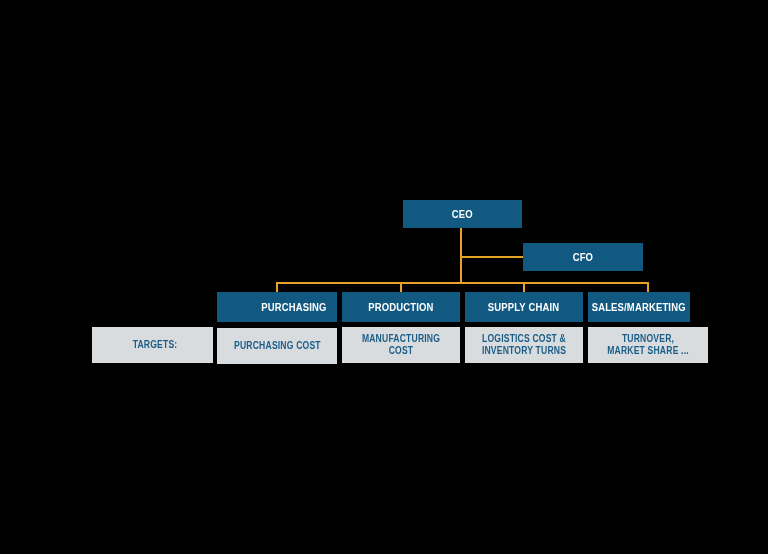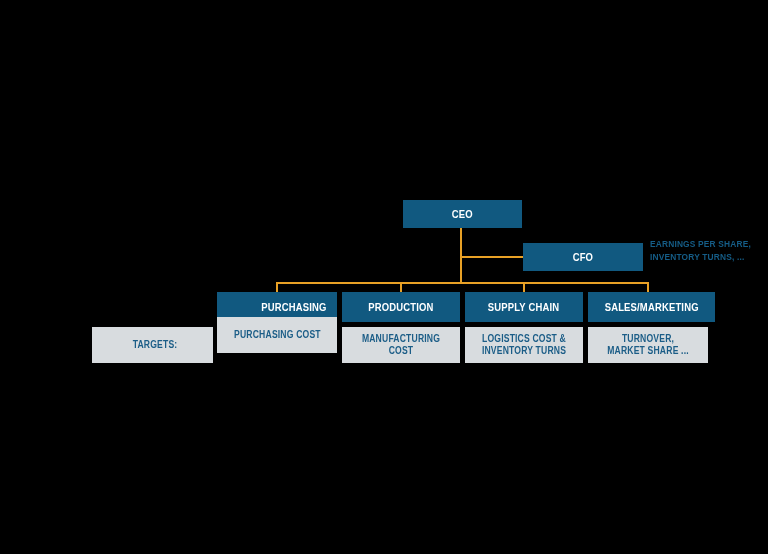--- a/index.html
+++ b/index.html
@@ -65,24 +65,24 @@
     display: block;
   }
 
   
   #ceo-box   { left: 403px; top: 200px; width: 119px; height: 28px; }
   #cfo-box   { left: 523px; top: 243px; width: 120px; height: 28px; }
 
   #dept-0 { left: 217px; top: 292px; width: 120px; height: 30px; padding-left: 33px; }
   #dept-1 { left: 342px; top: 292px; width: 118px; height: 30px; }
   #dept-2 { left: 465px; top: 292px; width: 118px; height: 30px; }
-  #dept-3 { left: 588px; top: 292px; width: 127px; height: 30px; }
+  #dept-3 { left: 588px; top: 292px; width: 102px; height: 30px; }
 
   #targets-label-box { left: 92px;  top: 327px; width: 121px; height: 36px; padding-left: 12px; }
-  #target-0 { left: 217px; top: 317px; width: 120px; height: 36px; }
+  #target-0 { left: 217px; top: 328px; width: 120px; height: 36px; }
   #target-1 { left: 342px; top: 327px; width: 118px; height: 36px; }
   #target-2 { left: 465px; top: 327px; width: 118px; height: 36px; }
   #target-3 { left: 588px; top: 327px; width: 120px; height: 36px; }
 
   
   #line-ceo-down   { left: 460px; top: 228px; width: 2px;  height: 56px; }
   #line-cfo-branch { left: 460px; top: 256px; width: 63px; height: 2px;  }
   #line-main-h     { left: 276px; top: 282px; width: 373px; height: 2px; }
   #stub-0 { left: 276px; top: 282px; width: 2px; height: 10px; }
   #stub-1 { left: 400px; top: 282px; width: 2px; height: 10px; }
@@ -103,24 +103,20 @@
   <div class="line" id="stub-3"></div>
 
   <div class="box box-blue" id="ceo-box">
     <span class="cond">CEO</span>
   </div>
 
   <div class="box box-blue" id="cfo-box">
     <span class="cond">CFO</span>
   </div>
 
-  <div class="annotation">
-    <span class="cond">EARNINGS PER SHARE,</span>
-    <span class="cond">INVENTORY TURNS, ...</span>
-  </div>
 
   <div class="box box-blue" id="dept-0">
     <span class="cond">PURCHASING</span>
   </div>
   <div class="box box-blue" id="dept-2">
     <span class="cond">SUPPLY CHAIN</span>
   </div>
   <div class="box box-blue" id="dept-1">
     <span class="cond">PRODUCTION</span>
   </div>

